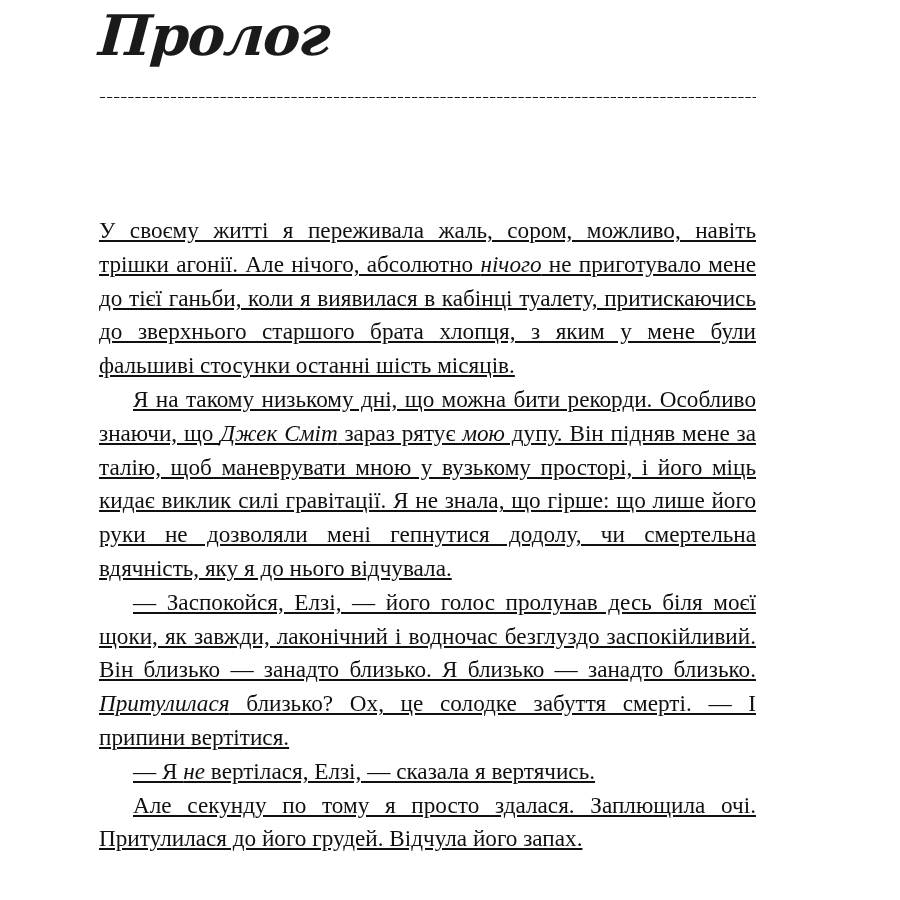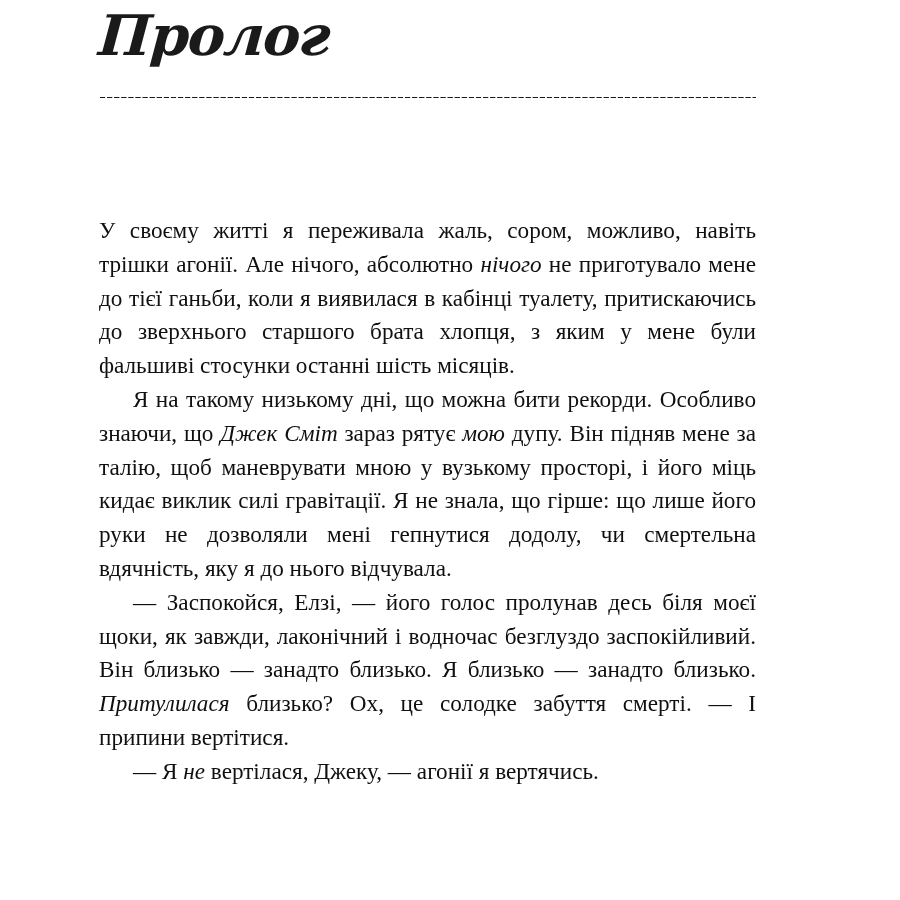--- a/index.html
+++ b/index.html
@@ -55,20 +55,21 @@
     line-height: 33.8px;
     color: #101010;
     text-align: justify;
     text-justify: inter-word;
     -webkit-hyphens: none;
     hyphens: none;
   }
   .body-text p {
     margin: 0;
     text-align: justify;
+    text-decoration: underline;
   }
   .body-text p.indent {
     text-indent: 34px;
   }
   .body-text p.first {
     text-indent: 0;
   }
   .body-text i {
     font-style: italic;
   }
@@ -79,16 +80,17 @@
 <div class="page">
 
   <div class="chapter-title">Пролог</div>
 
   <div class="divider"></div>
 
   <div class="body-text">
       <p class="first"><span>У своєму житті я переживала жаль, сором, можливо, навіть трішки агонії. Але нічого, абсолютно </span><i>нічого</i><span> не приготувало мене до тієї ганьби, коли я виявилася в кабінці туалету, притискаючись до зверхнього старшого брата хлопця, з яким у мене були фальшиві стосунки останні шість місяців.</span></p>
       <p class="indent"><span>Я на такому низькому дні, що можна бити рекорди. Особливо знаючи, що </span><i>Джек Сміт</i><span> зараз рятує </span><i>мою</i><span> дупу. Він підняв мене за талію, щоб маневрувати мною у вузькому просторі, і його міць кидає виклик силі гравітації. Я не знала, що гірше: що лише його руки не дозволяли мені гепнутися додолу, чи смертельна вдячність, яку я до нього відчувала.</span></p>
       <p class="indent"><span>— Заспокойся, Елзі, — його голос пролунав десь біля моєї щоки, як завжди, лаконічний і водночас безглуздо заспокійливий. Він близько — занадто близько. Я близько — занадто близько. </span><i>Притулилася</i><span> близько? Ох, це солодке забуття смерті. — І припини вертітися.</span></p>
-      <p class="indent"><span>— Я </span><i>не</i><span> вертілася, Джеку, — агонії я вертячись.</span></p>
+      <p class="indent"><span>— Я </span><i>не</i><span> вертілася, Елзі, — сказала я вертячись.</span></p>
+      <p class="indent"><span>Але секунду по тому я просто здалася. Заплющила очі. Притулилася до його грудей. Відчула його запах.</span></p>
     </div>
 
 </div>
 
 </body></html>

